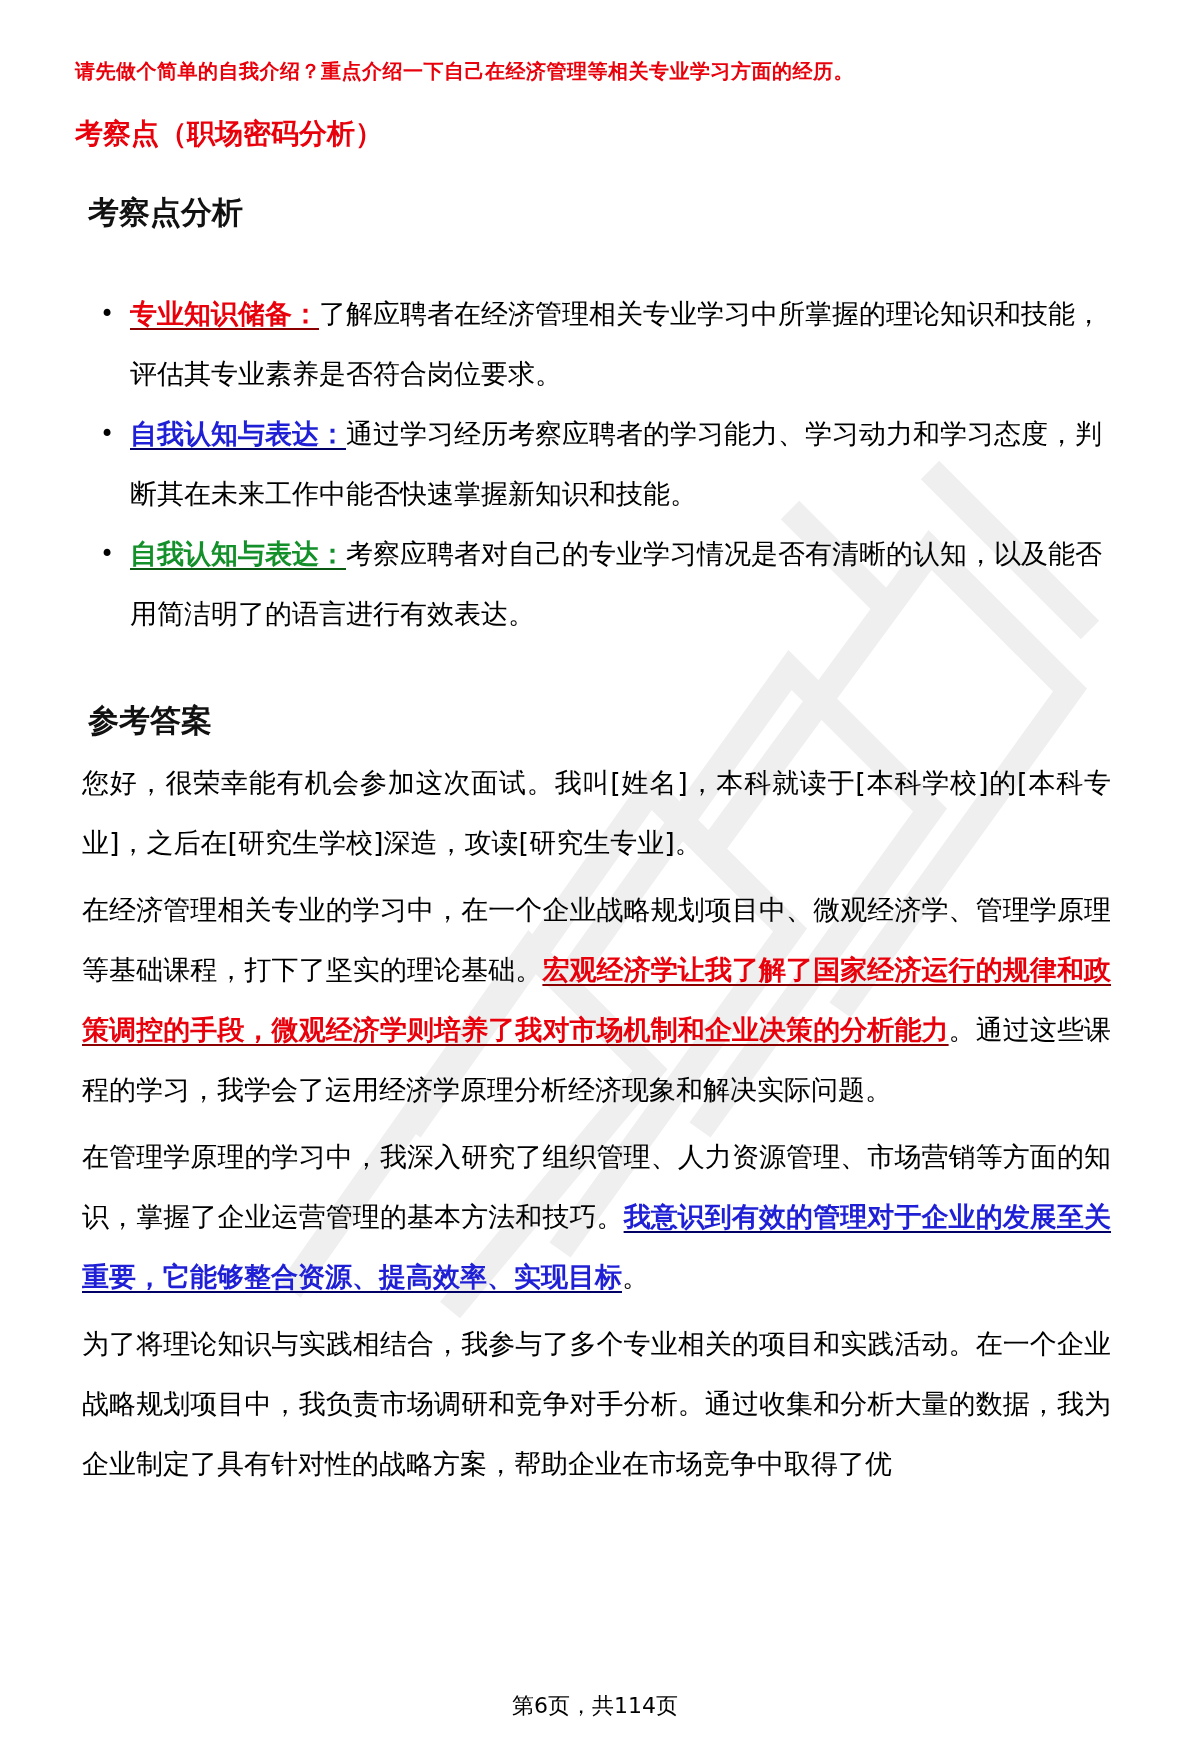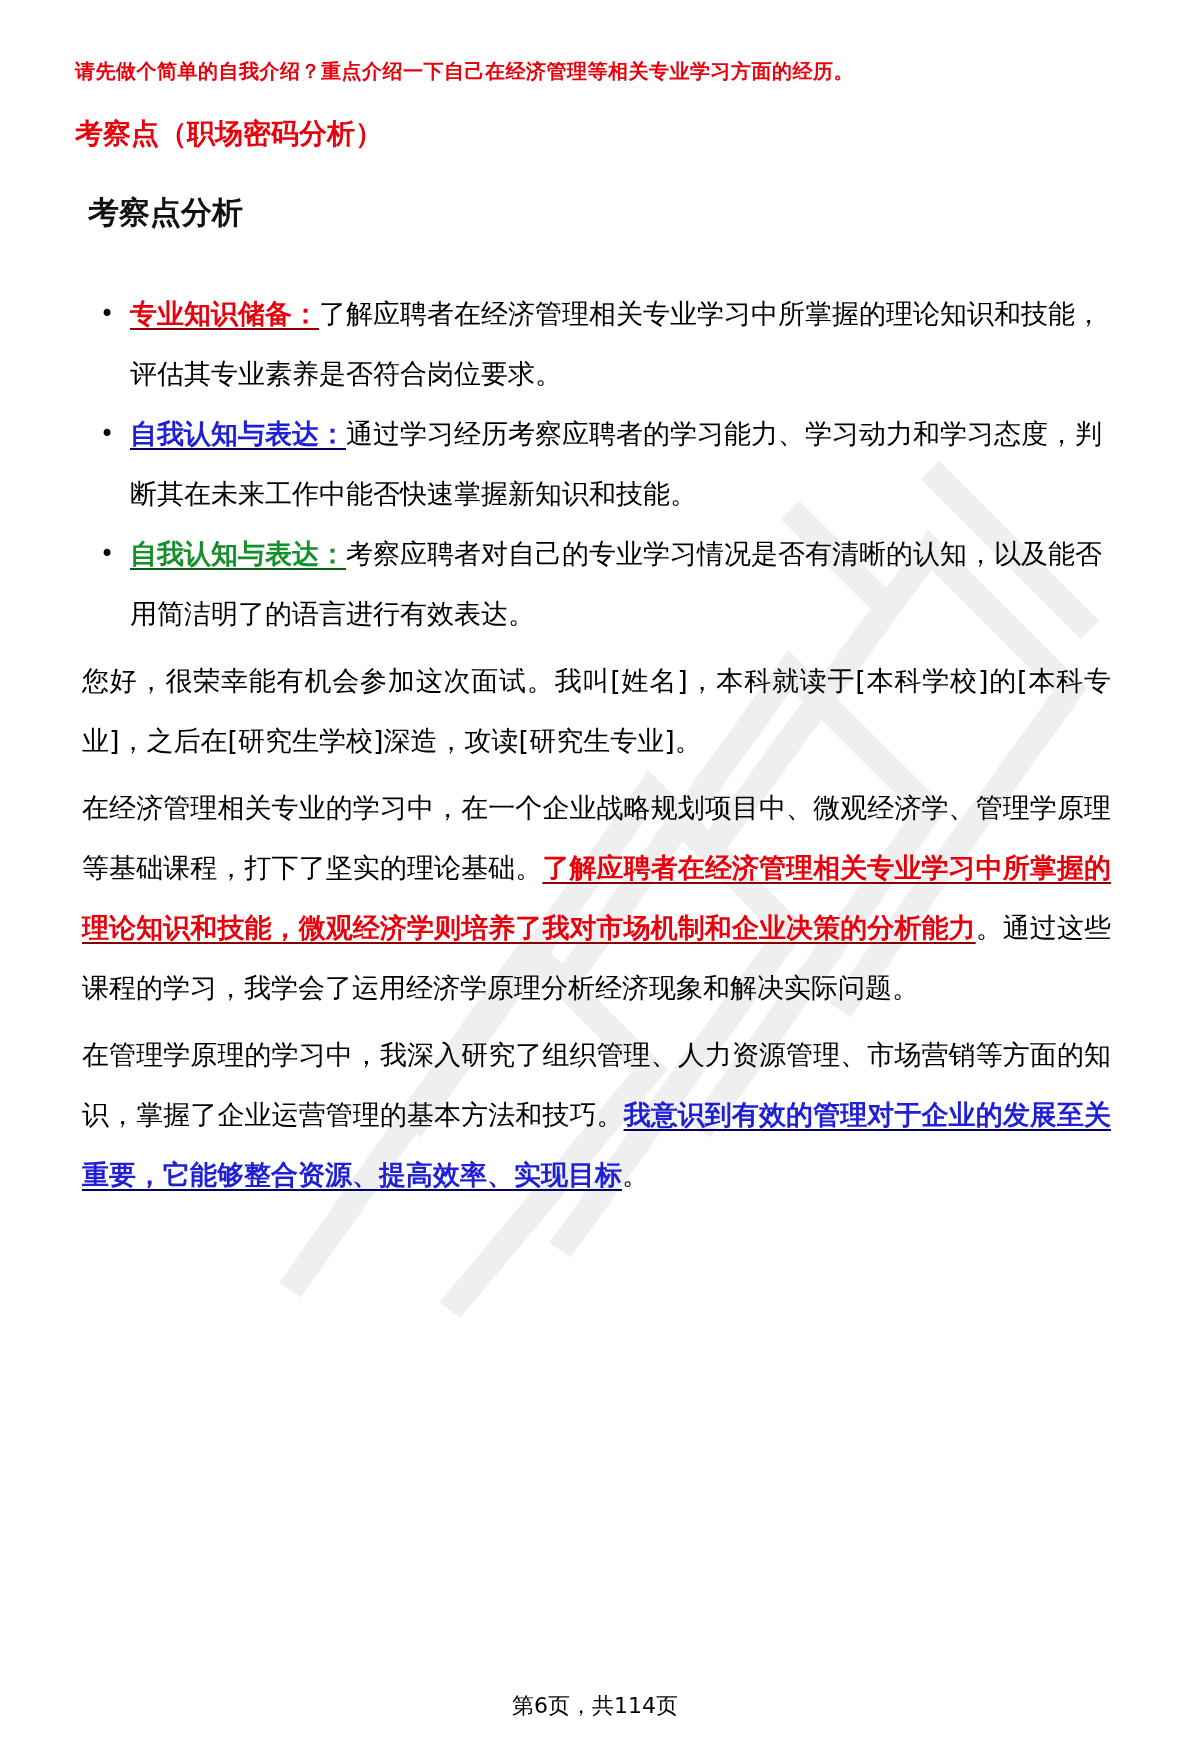--- a/index.html
+++ b/index.html
@@ -146,25 +146,29 @@
     <li>
       <span class="bullet">•</span>
       <span class="kp-label kp-blue">自我认知与表达：</span><span>通过学习经历考察应聘者的学习能力、学习动力和学习态度，判断其在未来工作中能否快速掌握新知识和技能。</span>
     </li>
     <li>
       <span class="bullet">•</span>
       <span class="kp-label kp-green">自我认知与表达：</span><span>考察应聘者对自己的专业学习情况是否有清晰的认知，以及能否用简洁明了的语言进行有效表达。</span>
     </li>
   </ul>
 
+  <h2 class="section-heading h-answer">参考答案</h2>
 
   <p class="answer ans1">
     <span>您好，很荣幸能有机会参加这次面试。我叫[姓名]，本科就读于[本科学校]的[本科专业]，之后在[研究生学校]深造，攻读[研究生专业]。</span>
   </p>
 
-  <p class="answer ans2"><span>在经济管理相关专业的学习中，在一个企业战略规划项目中、微观经济学、管理学原理等基础课程，打下了坚实的理论基础。</span><span class="hl-red">了解应聘者在经济管理相关专业学习中所掌握的理论知识和技能，微观经济学则培养了我对市场机制和企业决策的分析能力</span><span>。通过这些课程的学习，我学会了运用经济学原理分析经济现象和解决实际问题。</span></p>
+  <p class="answer ans2"><span>在经济管理相关专业的学习中，在一个企业战略规划项目中、微观经济学、管理学原理等基础课程，打下了坚实的理论基础。</span><span class="hl-red">宏观经济学让我了解了国家经济运行的规律和政策调控的手段，微观经济学则培养了我对市场机制和企业决策的分析能力</span><span>。通过这些课程的学习，我学会了运用经济学原理分析经济现象和解决实际问题。</span></p>
 
   <p class="answer ans3"><span>在管理学原理的学习中，我深入研究了组织管理、人力资源管理、市场营销等方面的知识，掌握了企业运营管理的基本方法和技巧。</span><span class="hl-blue">我意识到有效的管理对于企业的发展至关重要，它能够整合资源、提高效率、实现目标</span><span>。</span></p>
 
+  <p class="answer ans4">
+    <span>为了将理论知识与实践相结合，我参与了多个专业相关的项目和实践活动。在一个企业战略规划项目中，我负责市场调研和竞争对手分析。通过收集和分析大量的数据，我为企业制定了具有针对性的战略方案，帮助企业在市场竞争中取得了优</span>
+  </p>
 
 </div>
 
 <div class="page-footer">第6页，共114页</div>
 
 </body></html>

